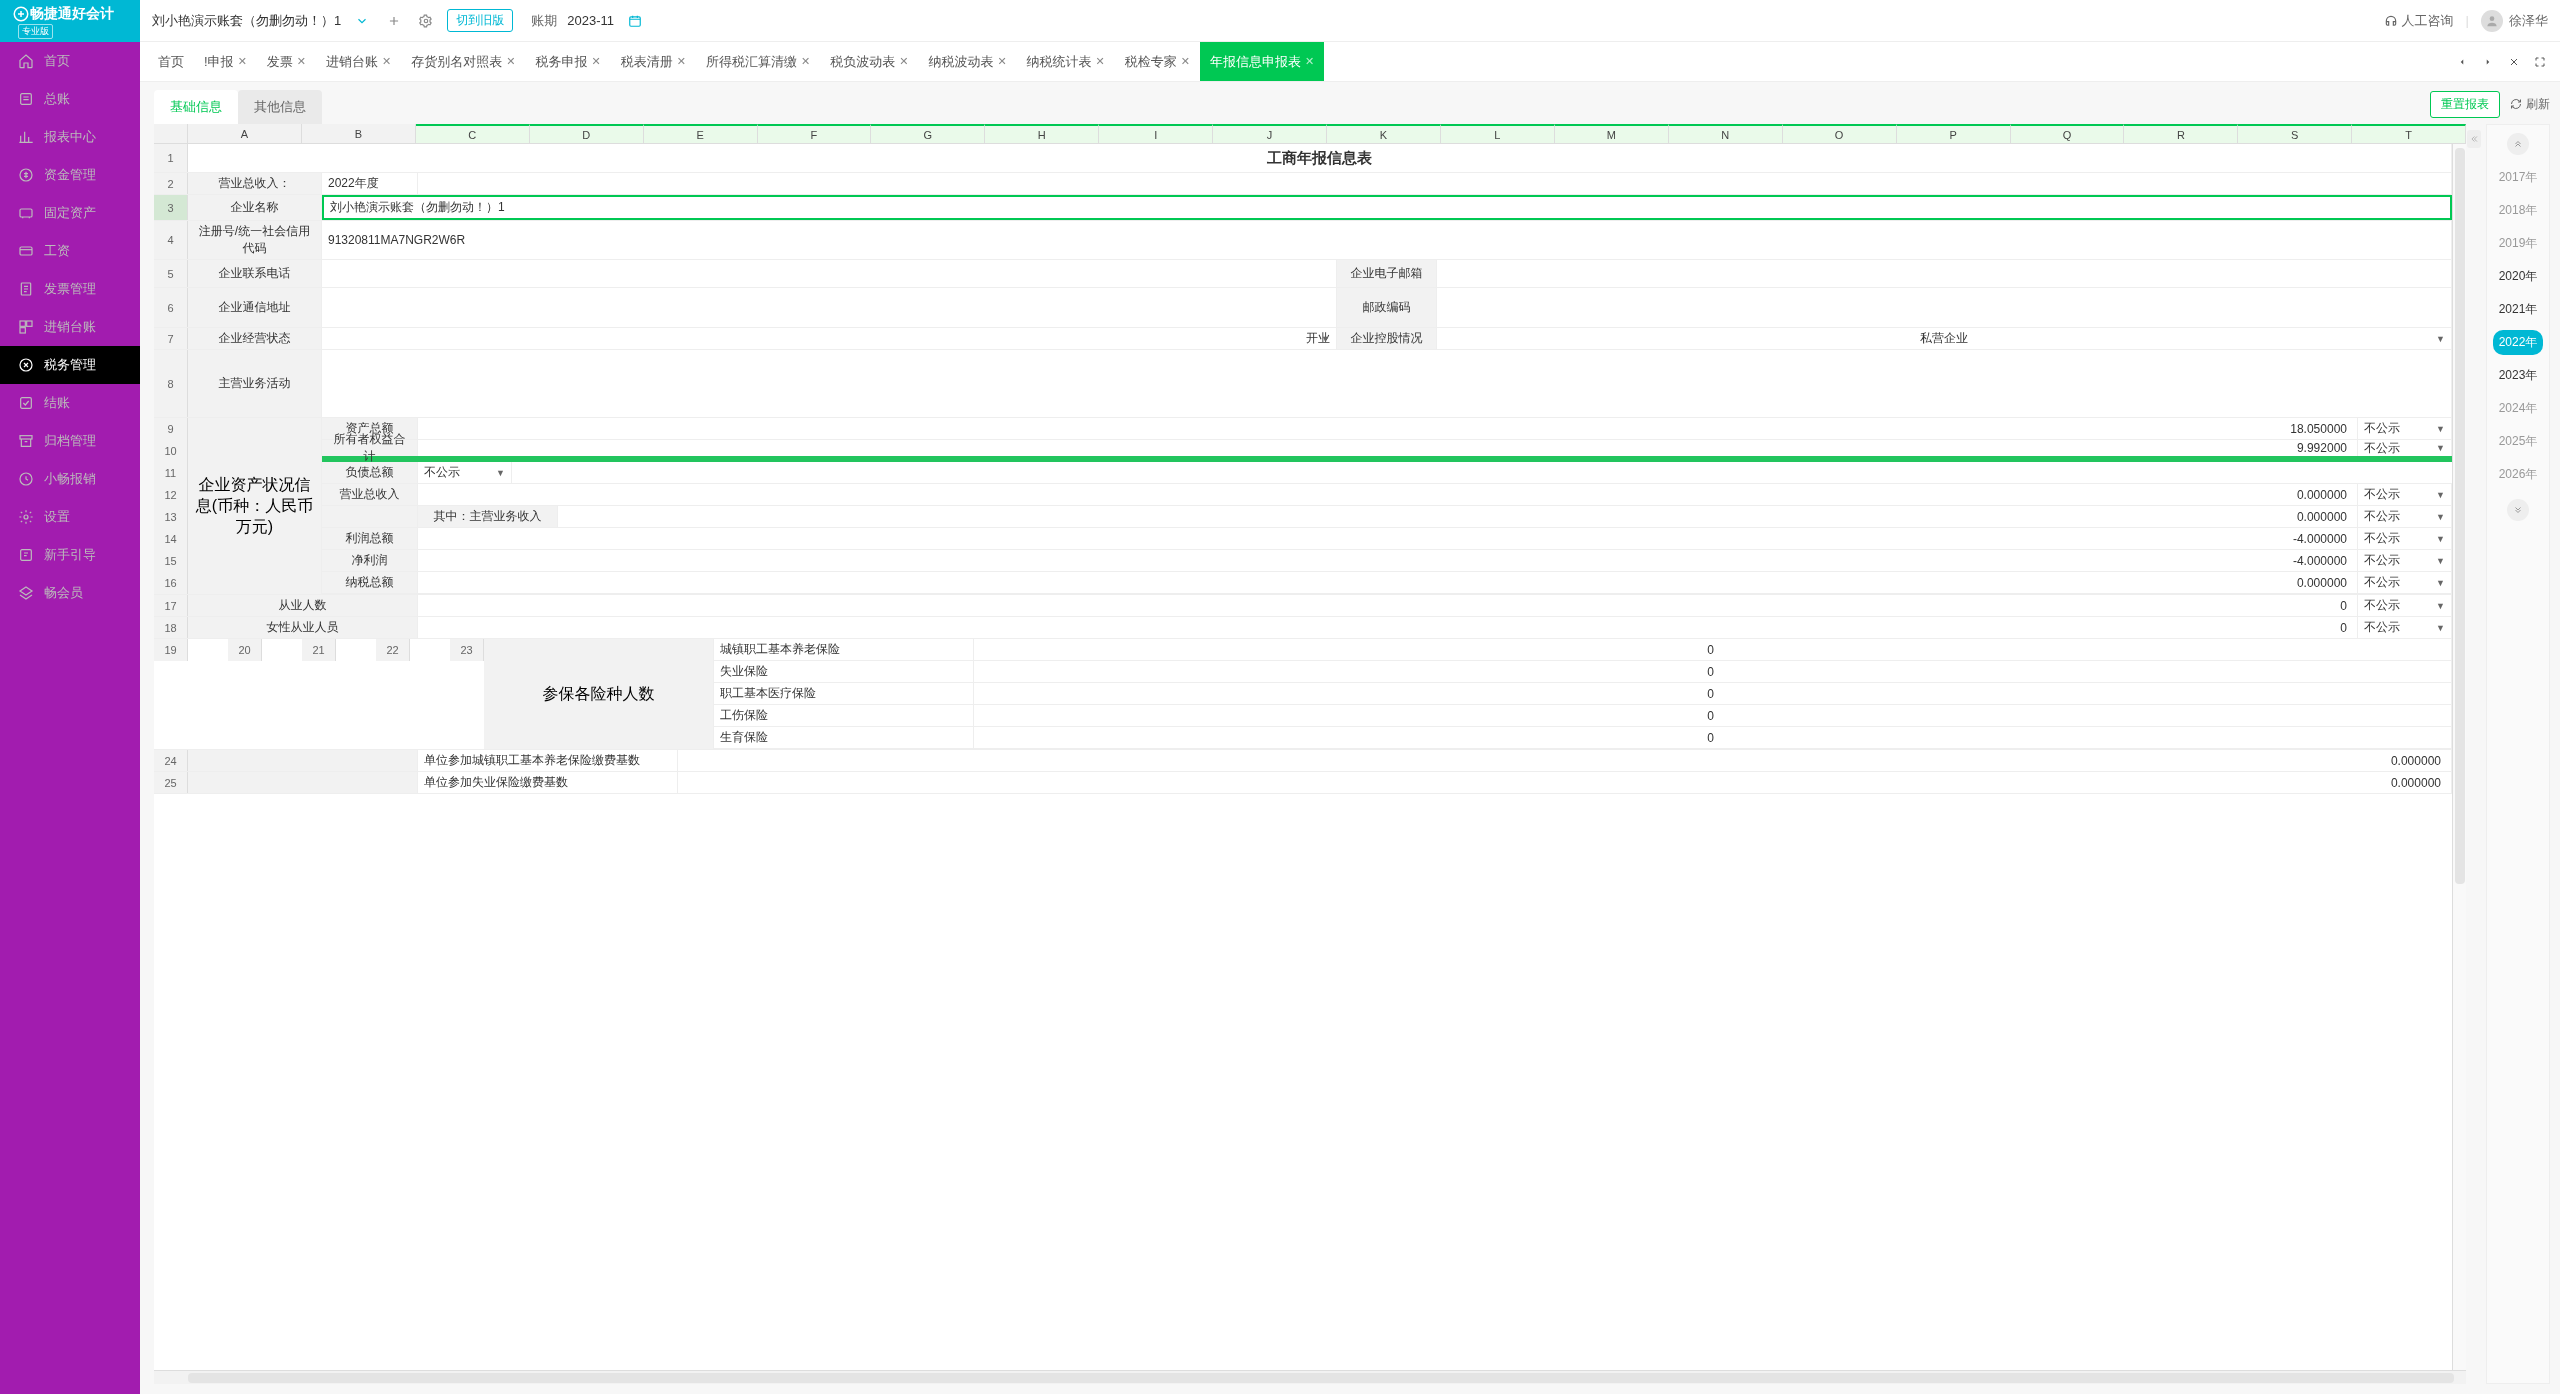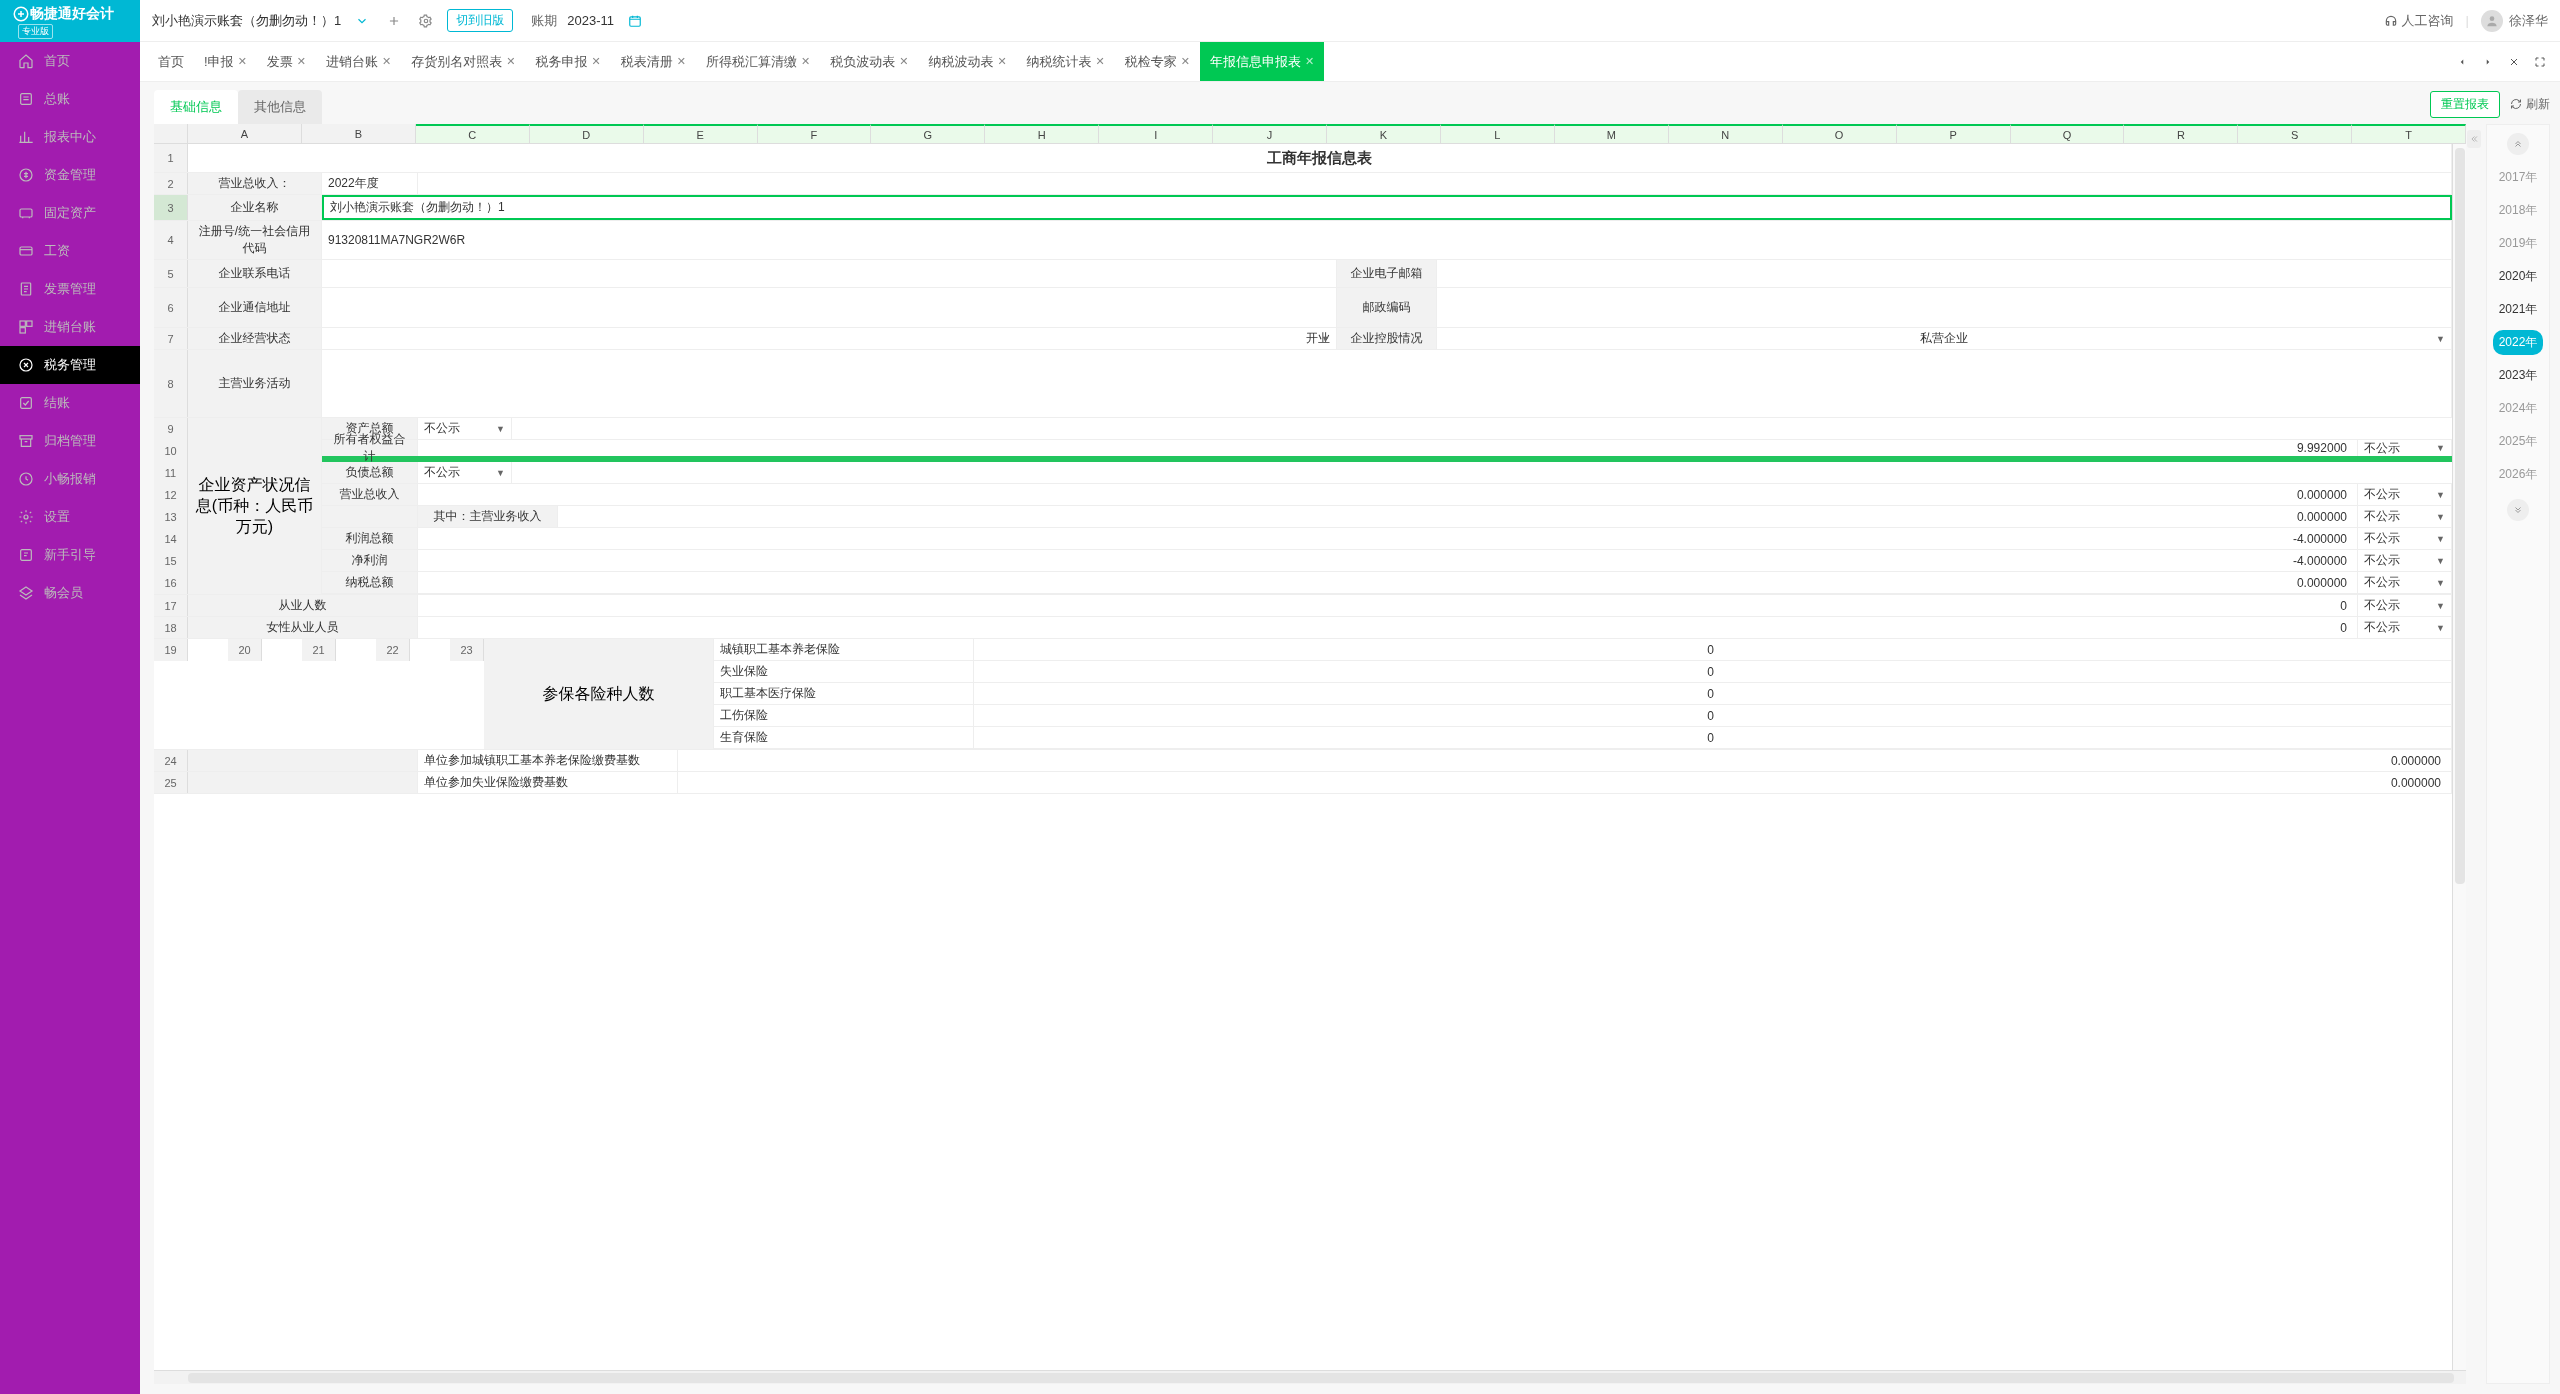--- a/index.html
+++ b/index.html
@@ -468,20 +468,21 @@
                   <div class="row-h" style="height:22px">12</div>
                   <div class="row-h" style="height:22px">13</div>
                   <div class="row-h" style="height:22px">14</div>
                   <div class="row-h" style="height:22px">15</div>
                   <div class="row-h" style="height:22px">16</div>
                 </div>
                 <div class="cell label-cell" style="width:134px;">企业资产状况信息(币种：人民币万元)</div>
                 <div style="flex:1;display:flex;flex-direction:column;">
                   <div class="grid-row" style="height:22px;border-bottom:1px solid #eee;">
                     <div class="cell label-cell" style="width:96px">资产总额</div>
+                    <div class="cell num-cell" style="flex:1">18.050000</div>
                     <div class="cell dropdown-cell" style="width:94px">
                       <span>不公示</span>
                       <span class="dropdown-arrow">▼</span>
                     </div>
                   </div>
                   <div class="grid-row" style="height:22px;border-bottom:6px solid #22c55e;">
                     <div class="cell label-cell" style="width:96px">所有者权益合计</div>
                     <div class="cell num-cell" style="flex:1">9.992000</div>
                     <div class="cell dropdown-cell" style="width:94px">
                       <span>不公示</span>

